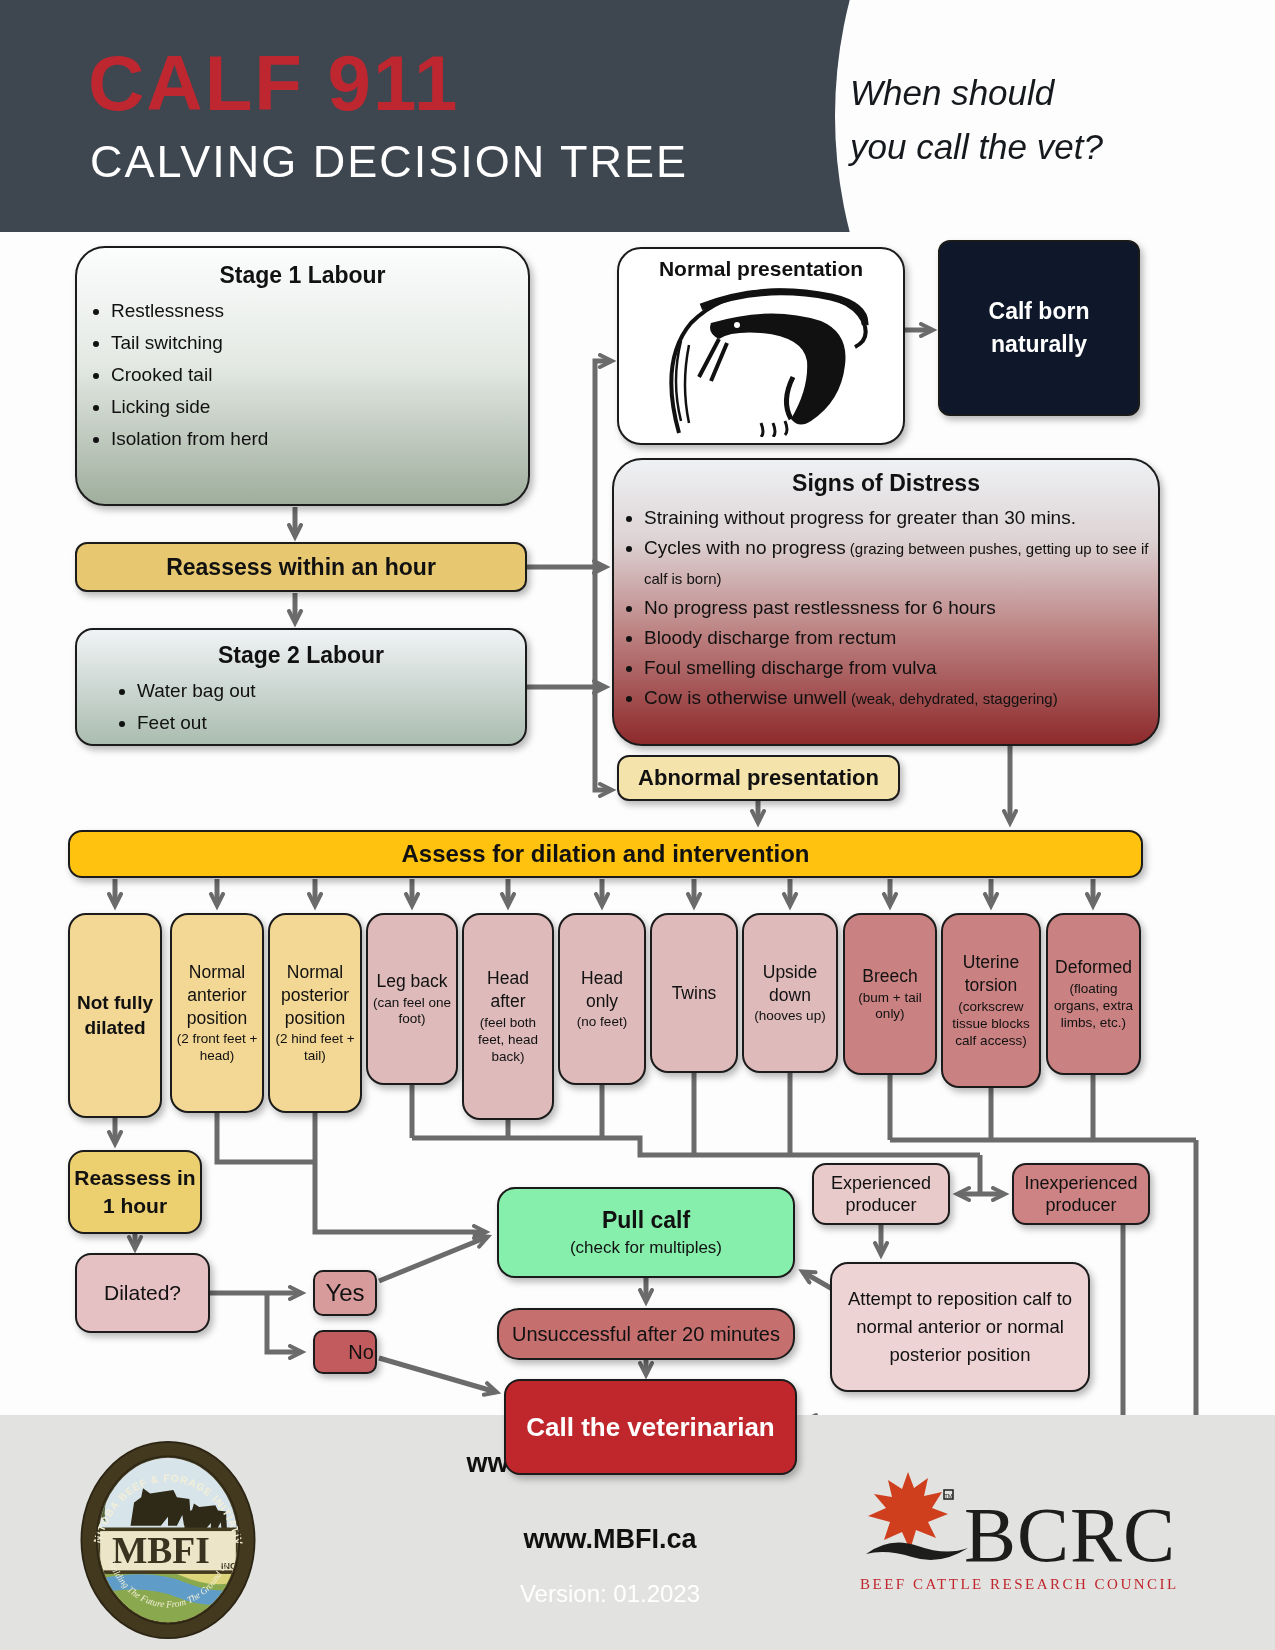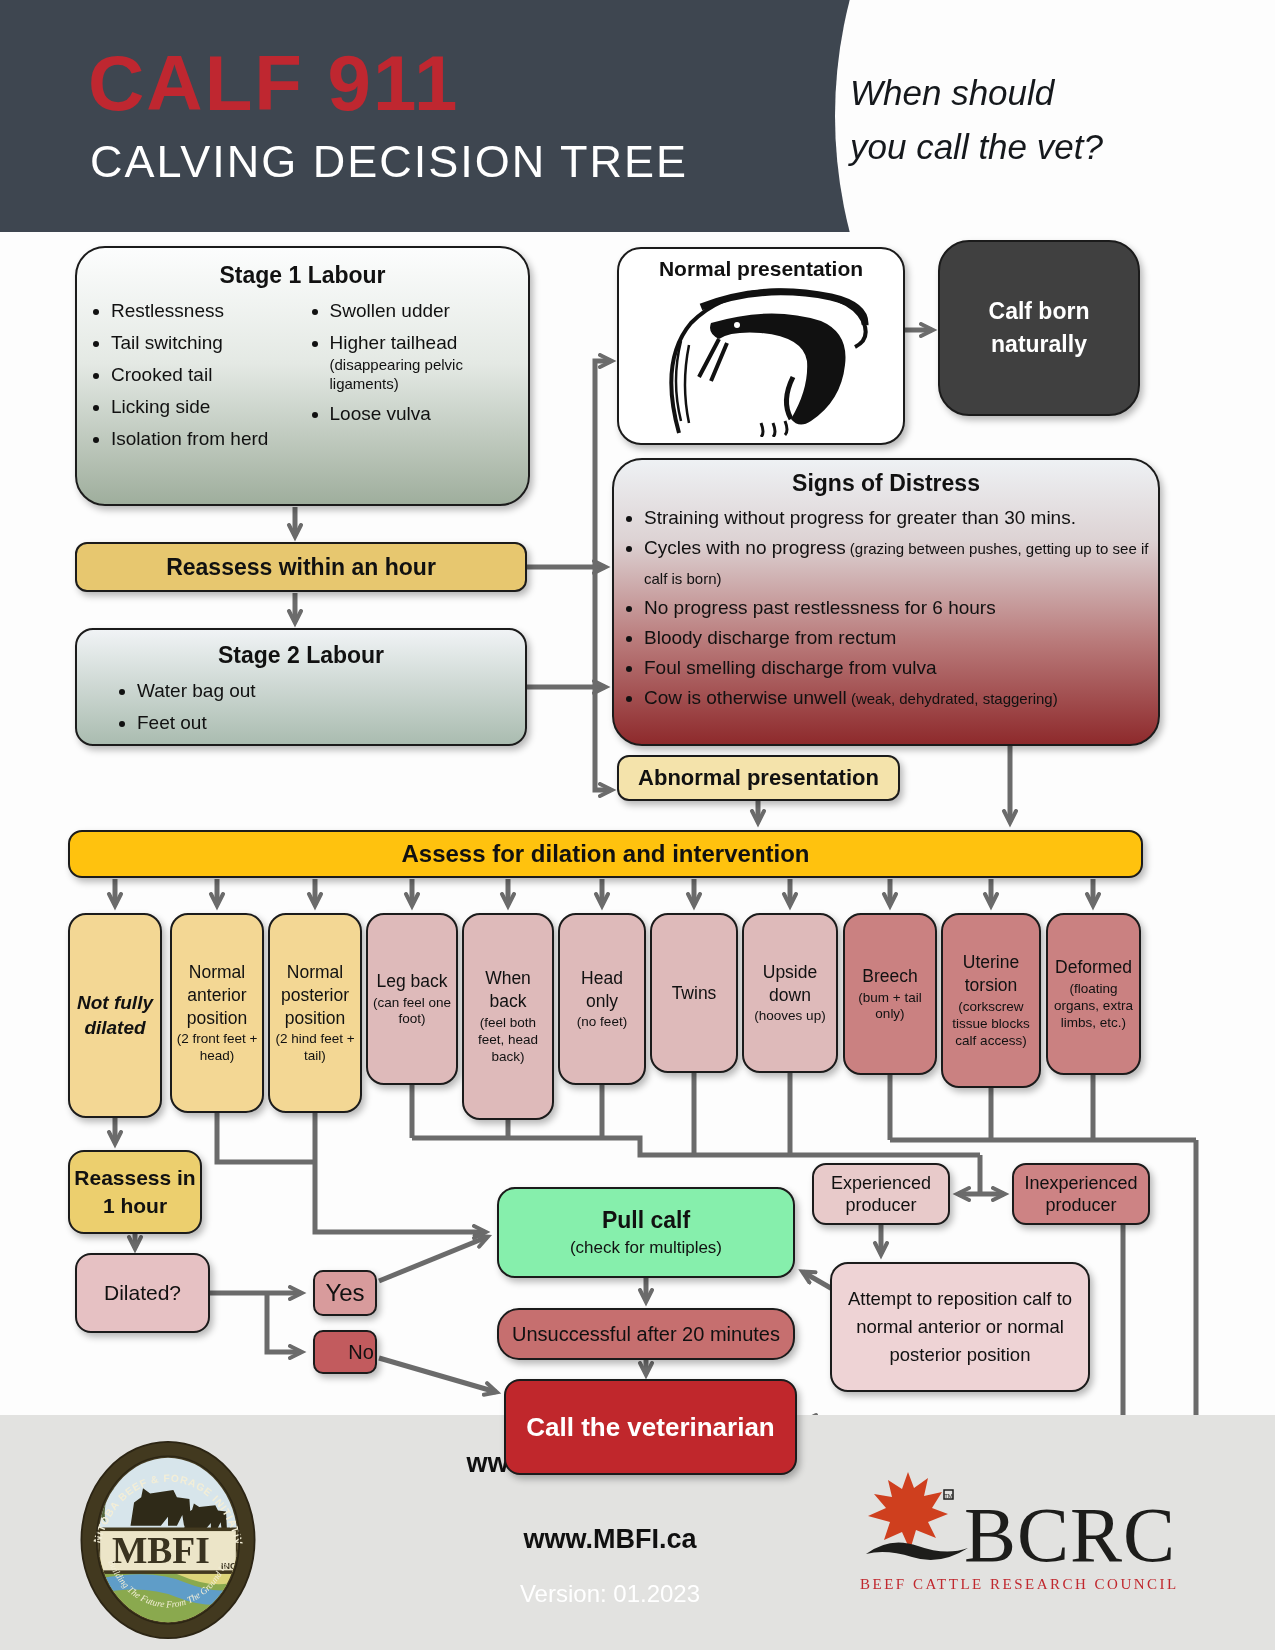--- a/index.html
+++ b/index.html
@@ -24,21 +24,21 @@
   .grad1{background:linear-gradient(180deg,#fcfdfd 0%,#e4e9e4 45%,#9fae9d 100%);border-radius:30px;}
   .grad2{background:linear-gradient(180deg,#f0f3f5 0%,#aabcb0 100%);border-radius:18px;}
   .gradsigns{background:linear-gradient(180deg,#eef1f4 0%,#ddd3d4 28%,#b97a7a 64%,#8e2a2c 100%);border-radius:30px;}
   .gold{background:#e7c76f;border-radius:12px;}
   .gold2{background:#eccf6e;border-radius:16px;}
   .paleyellow{background:#f4e3ab;border-radius:12px;}
   .tan{background:#f3d794;border-radius:18px;}
   .pink{background:#debaba;border-radius:18px;}
   .rose{background:#ca8181;border-radius:18px;}
   .orange{background:#ffc20e;border-radius:14px;}
-  .green{background:#404040;color:#fff;border-radius:31px;}
+  .green{background:#0f172a;color:#fff;border-radius:12px;}
   .white{background:#ffffff;border-radius:24px;}
   .red{background:#c0272c;color:#fff;border-radius:16px;}
   .pull{background:#86efac;border-radius:18px;}
   .unsucc{background:#c66f6f;border-radius:22px;}
   .expp{background:#e8caca;border-radius:14px;}
   .inexpp{background:#cd8384;border-radius:14px;}
   .attempt{background:#eed3d5;border-radius:18px;}
   .dilated{background:#e6c1c3;border-radius:16px;}
   .yes{background:#d89b9c;border-radius:10px;}
   .no{background:#c25b5e;border-radius:10px;}
@@ -137,25 +137,20 @@
   <div class="node grad1" id="stage1" style="left:75px;top:246px;width:455px;height:260px;justify-content:flex-start;padding-top:14px;">
     <div class="title">Stage 1 Labour</div>
     <div class="stage1-cols">
       <ul class="blist">
           <li><span>Restlessness</span></li>
           <li><span>Tail switching</span></li>
           <li><span>Crooked tail</span></li>
           <li><span>Licking side</span></li>
           <li><span>Isolation from herd</span></li>
         </ul>
-      <ul class="blist">
-          <li><span>Swollen udder</span></li>
-          <li><span>Higher tailhead</span><span class="note"> (disappearing pelvic ligaments)</span></li>
-          <li><span>Loose vulva</span></li>
-        </ul>
     </div>
   </div>
 
   <div class="node gold" style="left:75px;top:542px;width:452px;height:50px;">
     <div class="title">Reassess within an hour</div>
   </div>
 
   <div class="node grad2" id="stage2" style="left:75px;top:628px;width:452px;height:118px;justify-content:flex-start;padding-top:12px;">
     <div class="title">Stage 2 Labour</div>
     <div class="stage1-cols" style="padding:0 36px;">
@@ -198,36 +193,36 @@
 
   <div class="node paleyellow" style="left:617px;top:755px;width:283px;height:46px;">
     <div class="title" style="font-size:22px;">Abnormal presentation</div>
   </div>
 
   <div class="node orange" style="left:68px;top:830px;width:1075px;height:48px;">
     <div class="bar-label">Assess for dilation and intervention</div>
   </div>
 
   <div class="node tan" style="left:68px;top:913px;width:94px;height:205px;padding:4px;">
-    <div class="out-label" style="font-weight:700;font-size:19px;font-style:italic;">Not fully dilated</div>
+    <div class="out-label" style="font-weight:700;font-size:19px;">Not fully dilated</div>
   </div>
   <div class="node tan" style="left:170px;top:913px;width:94px;height:200px;padding:4px;">
     <div class="out-label">Normal anterior position</div>
     <div class="small-note">(2 front feet + head)</div>
   </div>
   <div class="node tan" style="left:268px;top:913px;width:94px;height:200px;padding:4px;">
     <div class="out-label">Normal posterior position</div>
     <div class="small-note">(2 hind feet + tail)</div>
   </div>
   <div class="node pink" style="left:366px;top:913px;width:92px;height:172px;padding:4px;">
     <div class="out-label">Leg back</div>
     <div class="small-note">(can feel one foot)</div>
   </div>
   <div class="node pink" style="left:462px;top:913px;width:92px;height:207px;padding:4px;">
-    <div class="out-label">When back</div>
+    <div class="out-label">Head after</div>
     <div class="small-note">(feel both feet, head back)</div>
   </div>
   <div class="node pink" style="left:558px;top:913px;width:88px;height:172px;padding:4px;">
     <div class="out-label">Head only</div>
     <div class="small-note">(no feet)</div>
   </div>
   <div class="node pink" style="left:650px;top:913px;width:88px;height:160px;padding:4px;align-items:center;">
     <div class="out-label">Twins</div>
   </div>
   <div class="node pink" style="left:742px;top:913px;width:96px;height:160px;padding:4px;">

